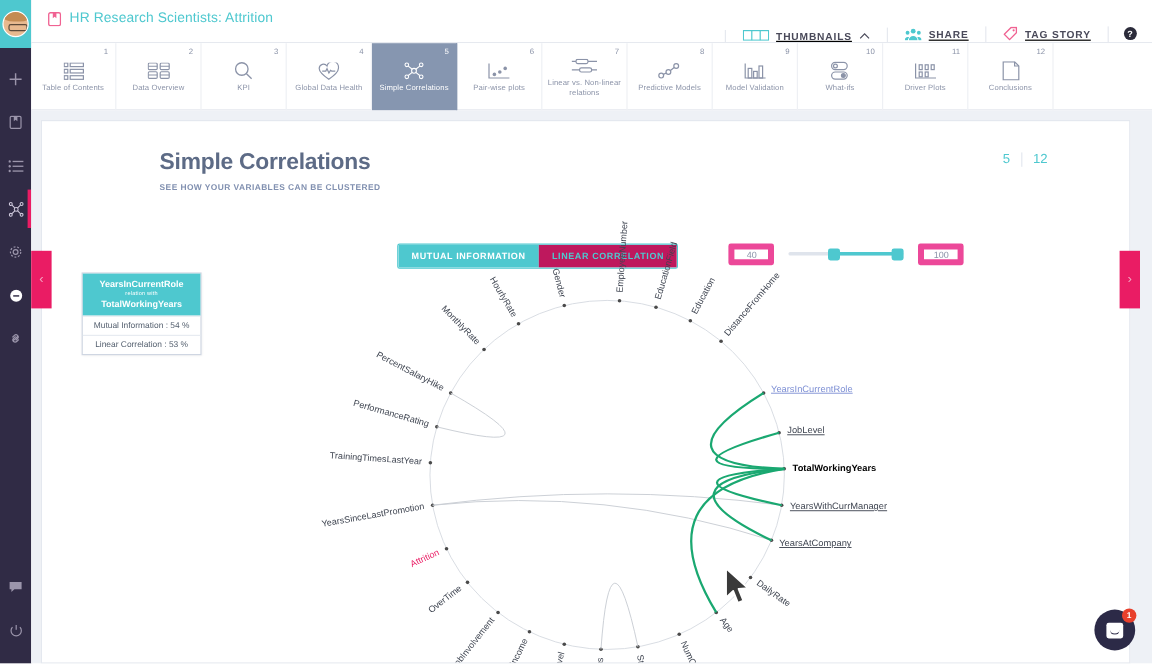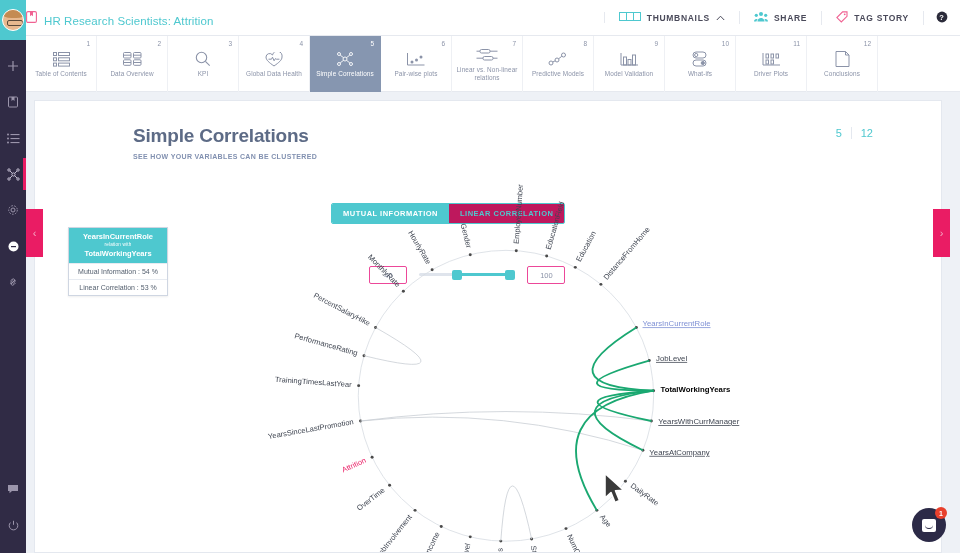--- a/index.html
+++ b/index.html
@@ -47,26 +47,26 @@
     width: 3px; height: 32px; background: #ea1c64;
   }
   .rail-bottom { position: absolute; bottom: 10px; left: 0; width: 26px; }
 
   
   .topbar {
     position: absolute; left: 26px; top: 0; width: 934px; height: 36px;
     background: #fff; border-bottom: 1px solid #e6e9ef;
     display: flex; align-items: center;
   }
-  .story-title { display: flex; align-items: flex-end; gap: 7px; }
+  .story-title { display: flex; align-items: flex-start; gap: 7px; padding-left: 14px; }
   .story-title .label {
     color: #4ec8cf; font-size: 11.5px; letter-spacing: .1px;
   }
   .topbar-spacer { flex: 1; }
-  .topbar-actions { display: flex; align-items: center; height: 36px; }
+  .topbar-actions { display: flex; align-items: flex-end; height: 36px; text-decoration: underline; }
   .tb-item {
     display: flex; align-items: center; gap: 6px;
     padding: 0 14px; border-left: 1px solid #e6e9ef;
     font-size: 8.5px; letter-spacing: .7px; font-weight: bold;
     color: #4a4a5a; white-space: nowrap;
   }
   .tb-item.help { padding: 0 12px; }
   .tb-dots { display: flex; gap: 2px; }
   .tb-dots i { width: 3px; height: 3px; border-radius: 50%; background: #4ec8cf; display: block; }
 
@@ -125,31 +125,31 @@
     background: #ea1c64; color: #f4a6c2;
     display: flex; align-items: center; justify-content: center;
     font-size: 11px;
   }
   .navarrow.left { left: -9px; }
   .navarrow.right { right: -9px; }
 
   
   .controls {
     position: absolute; left: 296px; top: 102px;
-    display: flex; align-items: flex-end; gap: 42px; flex-direction: column;
+    display: flex; align-items: flex-start; gap: 42px;
   }
   .toggle-group { display: flex; border: 1px solid #4ec8cf; border-radius: 2px; overflow: hidden; }
   .toggle-btn {
     font-size: 7.5px; font-weight: bold; letter-spacing: .5px;
     padding: 5px 11px; color: #4ec8cf; background: #be185d; white-space: nowrap;
   }
   .toggle-btn.on { background: #4ec8cf; color: #fff; }
   .range-row { display: flex; align-items: center; gap: 12px; }
   .range-box {
-    width: 38px; height: 18px; border: 1px solid #ec4899; border-radius: 2px;
+    width: 38px; height: 18px; border: 5px solid #ec4899; border-radius: 2px;
     font-size: 7.5px; color: #8b93a8; display: flex;
     align-items: center; justify-content: center;
   }
   .slider { position: relative; width: 96px; height: 18px; }
   .slider .track {
     position: absolute; top: 7px; left: 0; width: 96px; height: 3px;
     border-radius: 2px; background: #dfe4ec;
   }
   .slider .fill {
     position: absolute; top: 7px; left: 37px; width: 55px; height: 3px;

